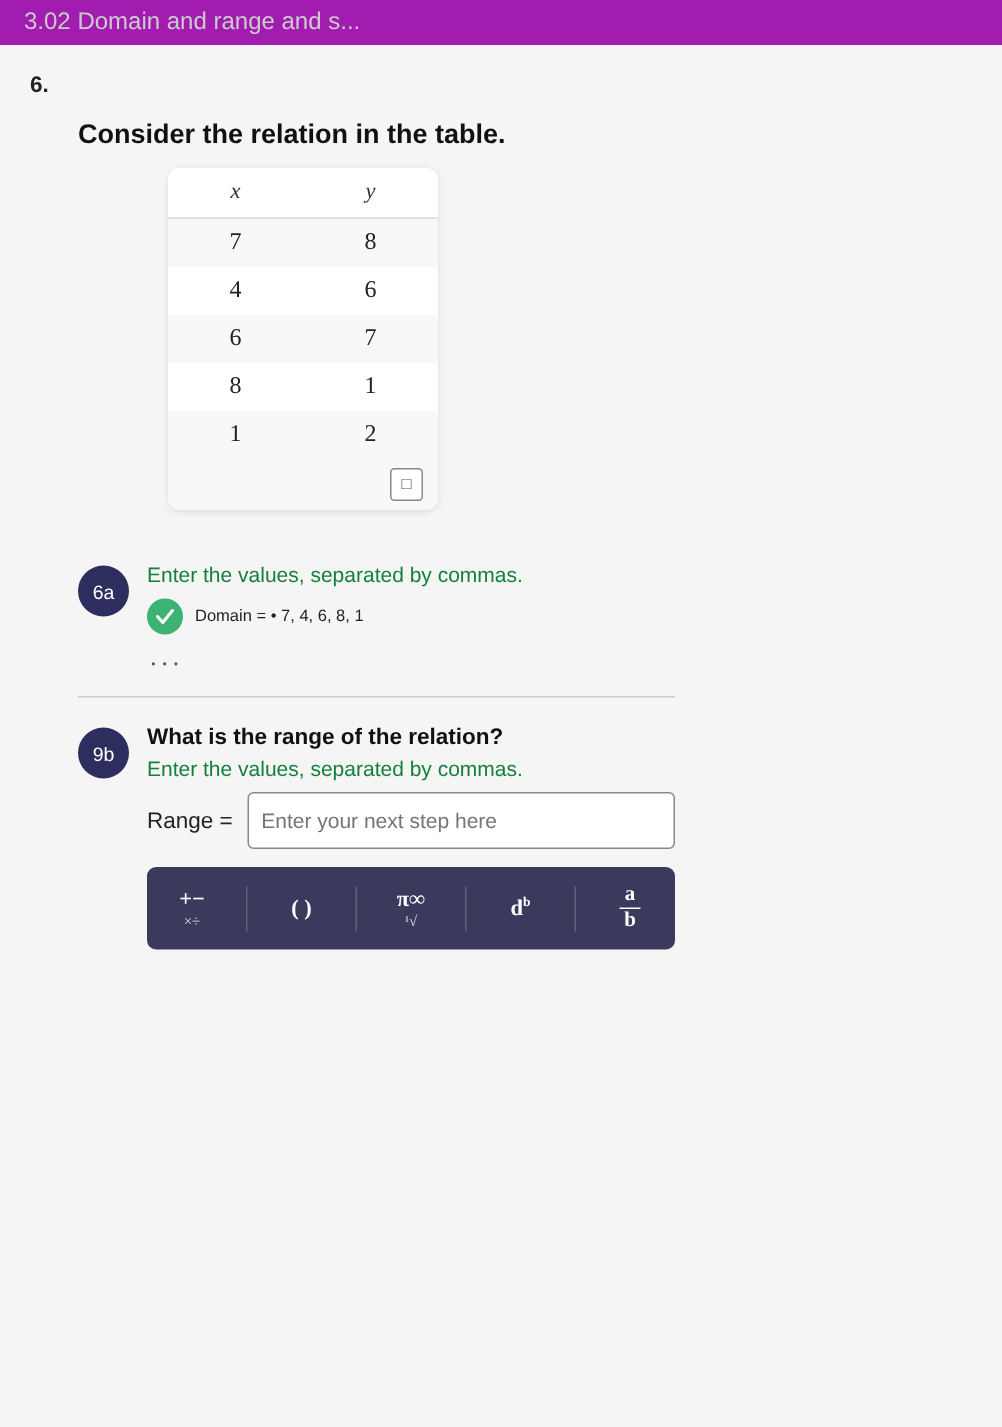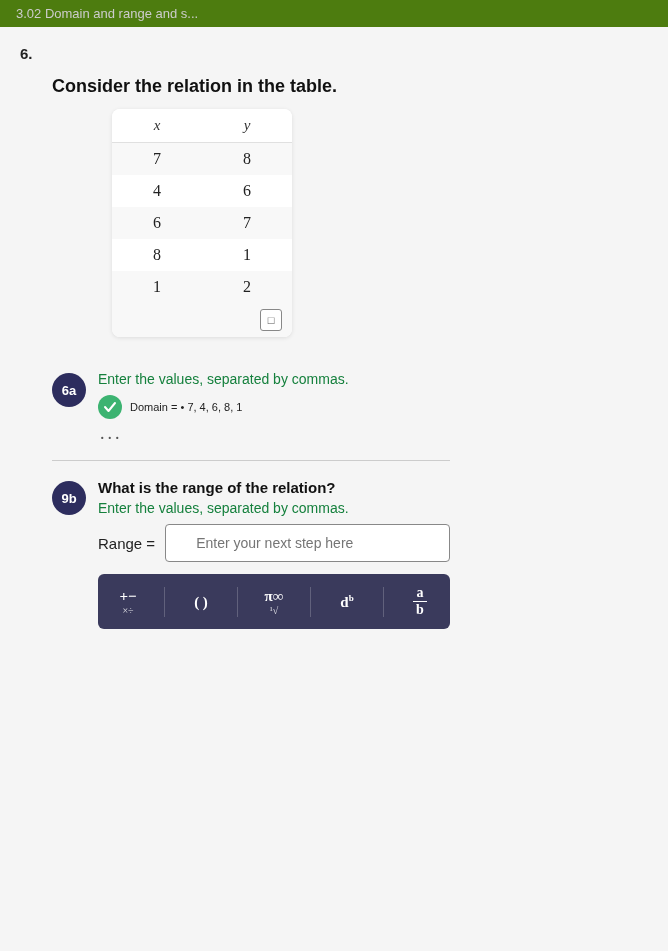--- a/index.html
+++ b/index.html
@@ -13,23 +13,23 @@
     }
 
     .page-bg {
       background: #f5f5f5;
       width: 668px;
       min-height: 951px;
       position: relative;
     }
 
     .top-bar {
-      background: #4d7c0f;
+      background: #a21caf;
       color: #ccc;
-      font-size: 13px;
+      font-size: 16px;
       padding: 6px 16px;
       font-family: sans-serif;
     }
 
     .content {
       background: #f5f5f5;
       padding: 18px 20px 30px 20px;
     }
 
     .question-text {
@@ -108,21 +108,21 @@
       align-items: flex-start;
       margin-bottom: 10px;
       margin-top: 18px;
     }
 
     .sub-badge {
       background: #2d2d5e;
       color: #fff;
       font-family: sans-serif;
       font-size: 13px;
-      font-weight: bold;
+      font-weight: normal;
       border-radius: 50%;
       width: 34px;
       height: 34px;
       display: flex;
       align-items: center;
       justify-content: center;
       flex-shrink: 0;
       margin-right: 12px;
       margin-top: 2px;
     }
@@ -204,21 +204,21 @@
       font-family: sans-serif;
       font-size: 15px;
       color: #222;
       white-space: nowrap;
     }
 
     .range-input {
       flex: 1;
       border: 1.5px solid #888;
       border-radius: 4px;
-      padding: 10px 30px;
+      padding: 10px 8px;
       font-family: sans-serif;
       font-size: 14px;
       color: #8b5cf6;
       background: #fff;
       outline: none;
     }
 
     
     .keyboard-toolbar {
       display: flex;

